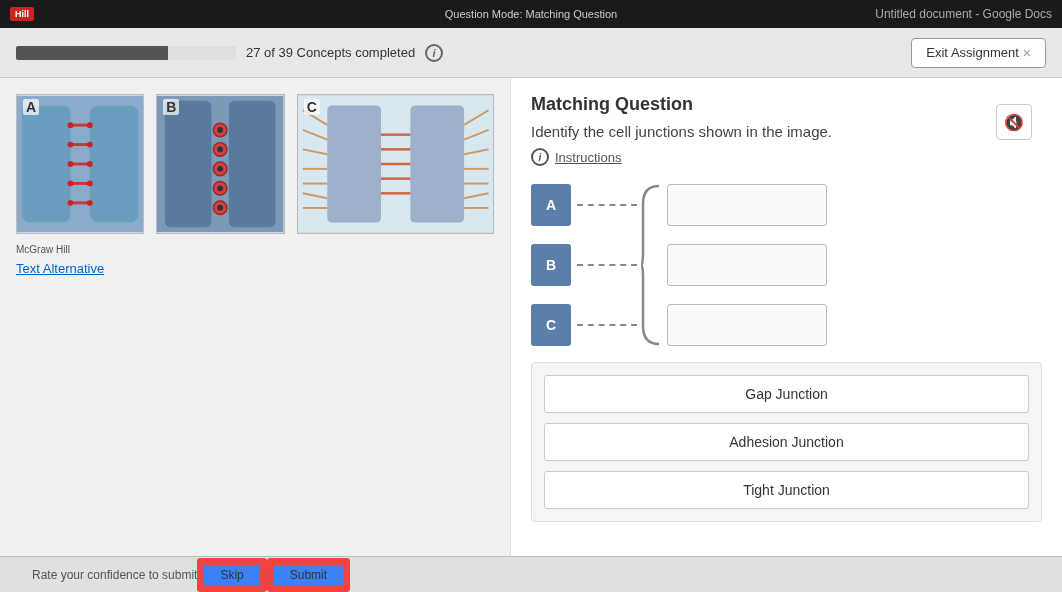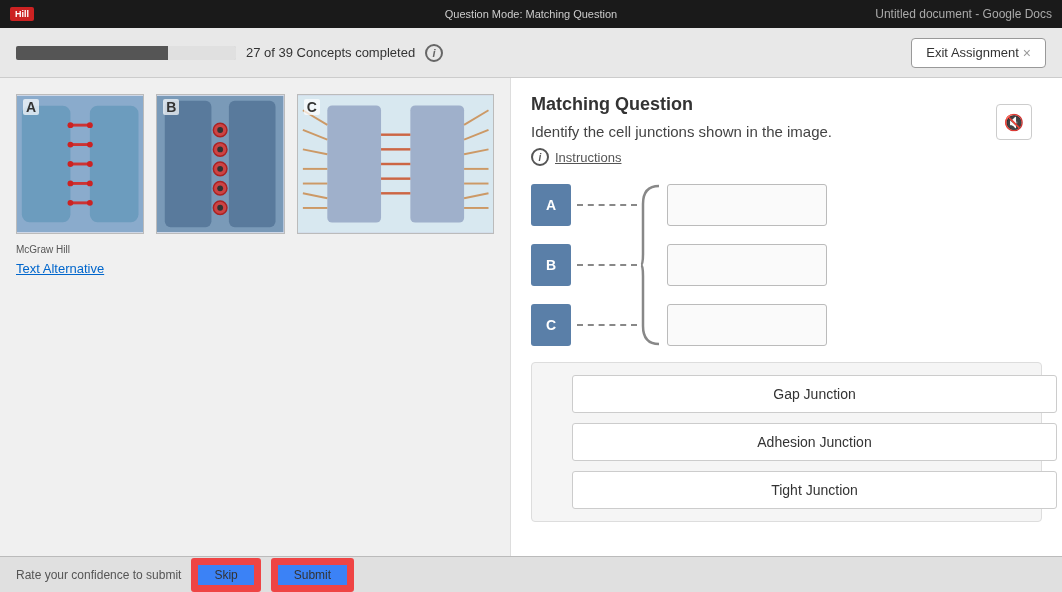--- a/index.html
+++ b/index.html
@@ -310,21 +310,20 @@
     .answer-choice-btn {
       background: white;
       border: 1px solid #ccc;
       border-radius: 3px;
       padding: 10px 16px;
       font-size: 14px;
       color: #333;
       cursor: pointer;
       text-align: center;
       width: 100%;
-      margin-left: 28px;
     }
 
     
     .audio-btn {
       position: absolute;
       top: 10px;
       right: 10px;
       width: 36px;
       height: 36px;
       border: 1px solid #ccc;
@@ -341,22 +340,21 @@
     .bottom-bar {
       position: absolute;
       bottom: 0;
       left: 0;
       width: 100%;
       height: 36px;
       background: #e0e0e0;
       border-top: 1px solid #bbb;
       display: flex;
       align-items: center;
-      padding: 0 16px;
-      gap: 10px;
+      padding: 0 32px;
       font-size: 12px;
       color: #555;
     }
     .bottom-btn {
       background: #3b82f6;
       border: 7px solid #ef4444;
       border-radius: 3px;
       padding: 3px 16px;
       font-size: 12px;
       cursor: pointer;

